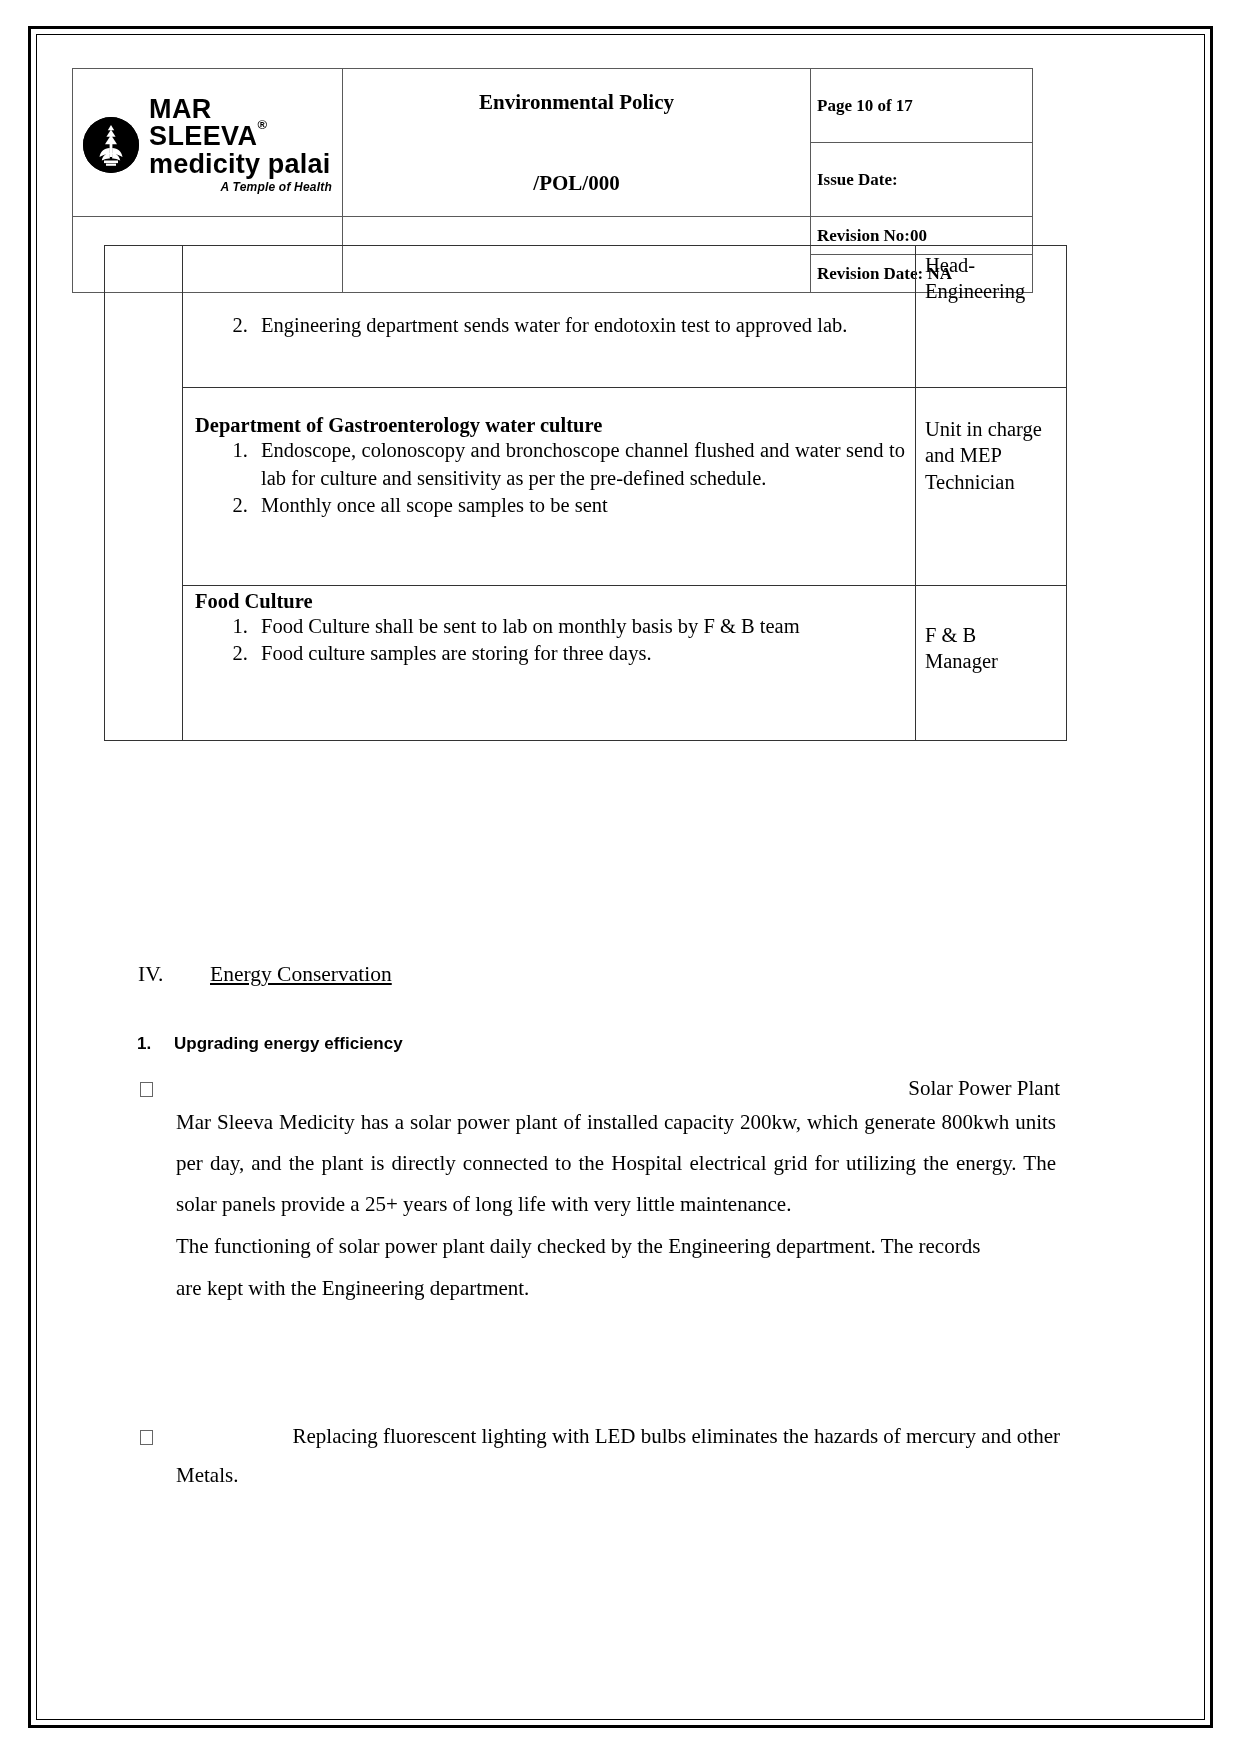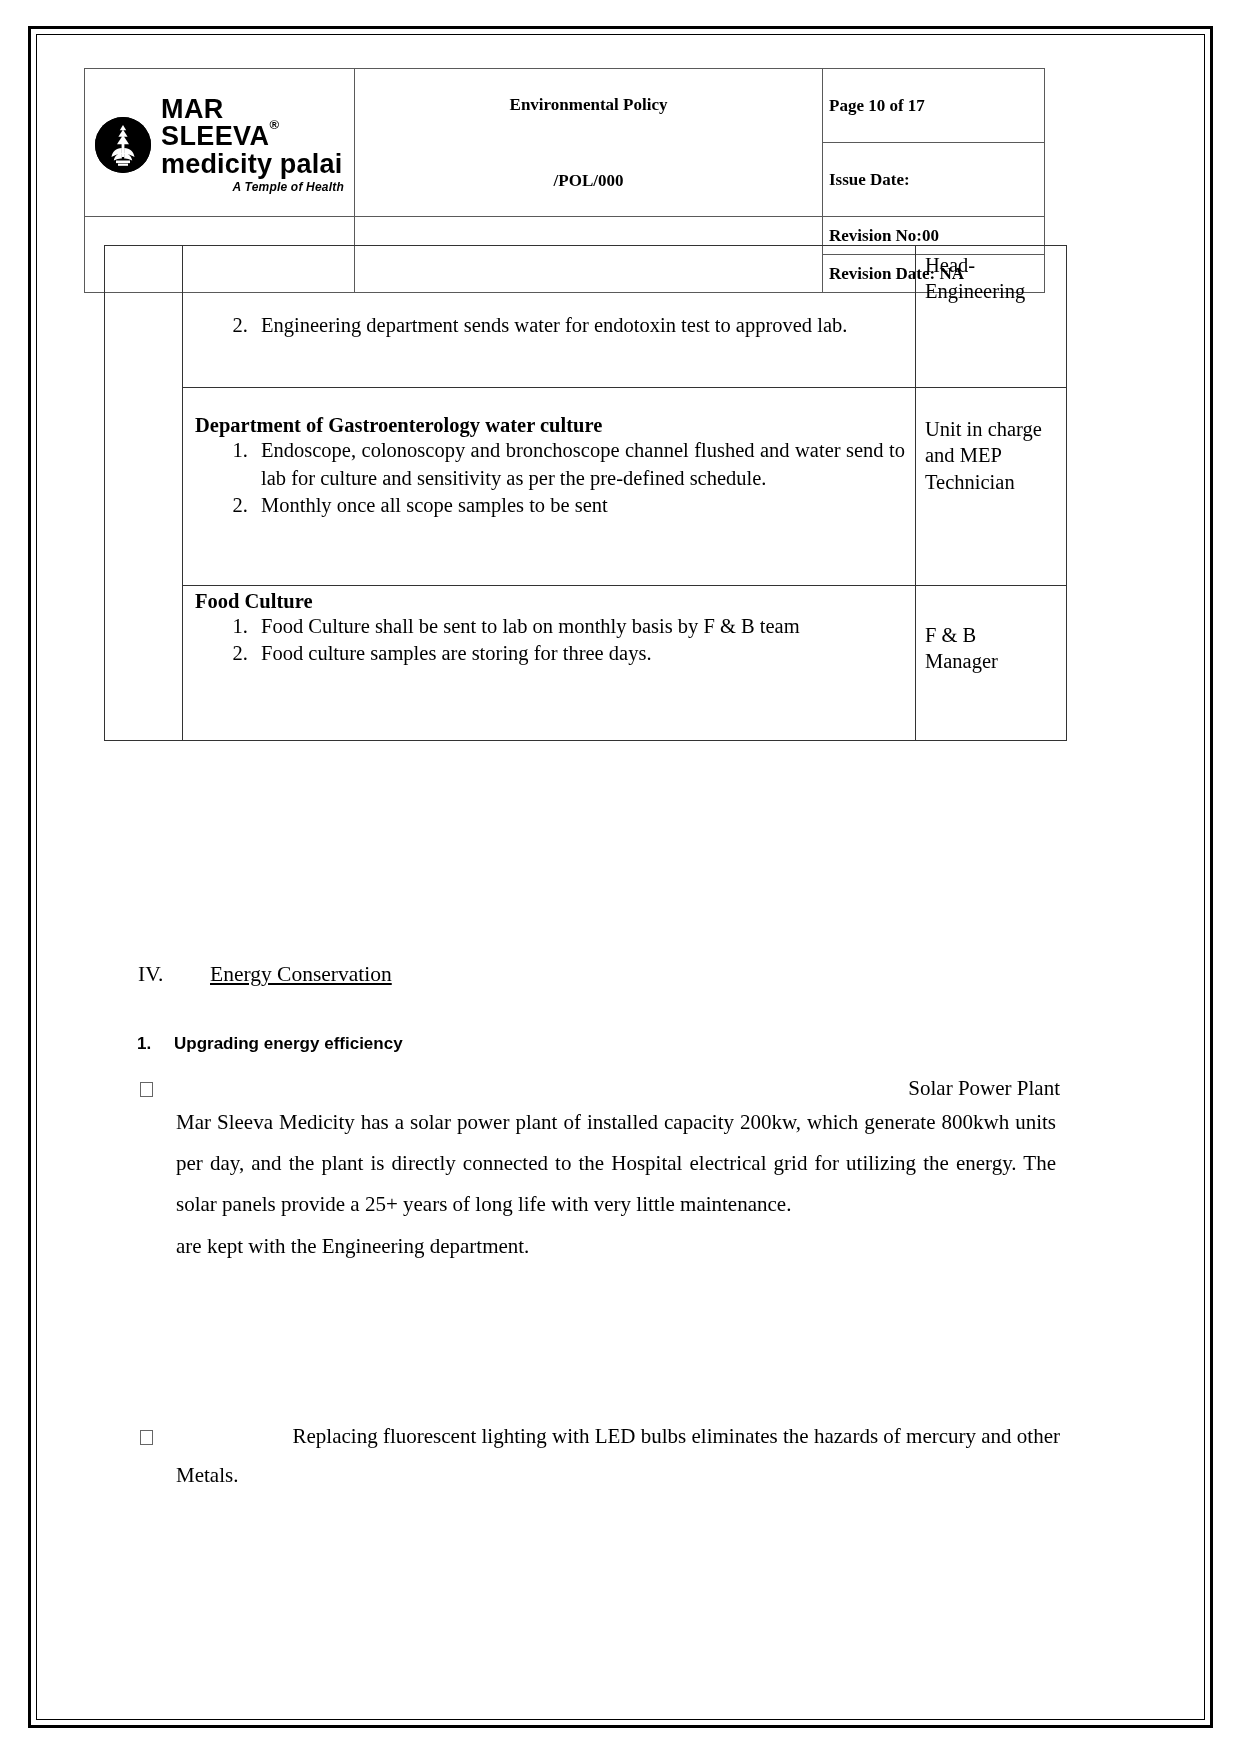--- a/index.html
+++ b/index.html
@@ -42,21 +42,21 @@
     position: absolute;
     left: 0;
     top: 0;
     width: 1241px;
     height: 1755px;
   }
 
   
   .header-table {
     position: absolute;
-    left: 84px;
+    left: 72px;
     top: 68px;
     width: 960px;
     border-collapse: collapse;
     table-layout: fixed;
     padding-left: 8px;
   }
   .header-table td {
     border: 1.2px solid #5a5a5a;
     vertical-align: middle;
     padding: 2px 6px;
@@ -65,21 +65,21 @@
   .hdr-logo-cell {
     width: 270px;
     height: 148px;
     text-align: center;
     padding: 0;
   }
   .hdr-title-cell {
     width: 468px;
     text-align: center;
     font-weight: bold;
-    font-size: 17px;
+    font-size: 21px;
   }
   .hdr-meta-cell {
     width: 222px;
     font-weight: bold;
     font-size: 17px;
     padding-left: 12px;
     height: 37px;
     margin-left: 24px;
   }
 
@@ -374,20 +374,21 @@
     <div class="sub-num">
       <span class="snum">1.</span><span>Upgrading energy efficiency</span>
     </div>
 
     <div class="bullet-block">
       <div class="bullet-row">
         <span class="box-bullet"></span>
         <span class="bullet-text">Solar Power Plant</span>
       </div>
       <div class="para-indent">Mar Sleeva Medicity has a solar power plant of installed capacity 200kw, which generate 800kwh units per day, and the plant is directly connected to the Hospital electrical grid for utilizing the energy. The solar panels provide a 25+ years of long life with very little maintenance.</div>
+      <div class="para-indent">The functioning of solar power plant daily checked by the Engineering department. The records</div>
       <div class="para-indent nojust">are kept with the Engineering department.</div>
     </div>
 
     <div class="bullet-block2">
       <div class="bullet-row">
         <span class="box-bullet"></span>
         <span class="bullet-text">Replacing fluorescent lighting with LED bulbs eliminates the hazards of mercury and other</span>
       </div>
       <div class="cont-line">Metals.</div>
     </div>

